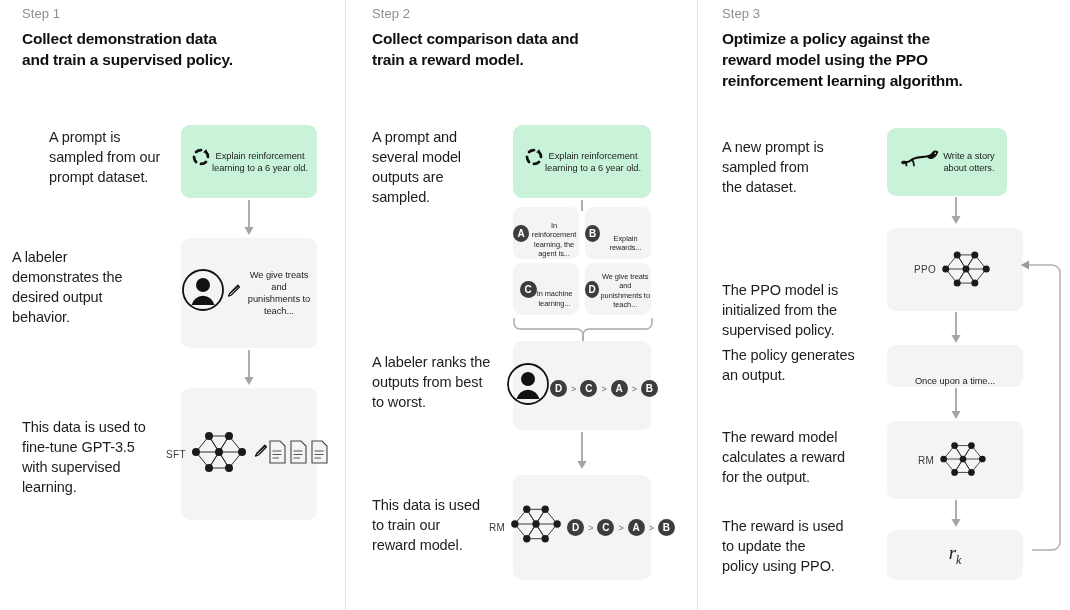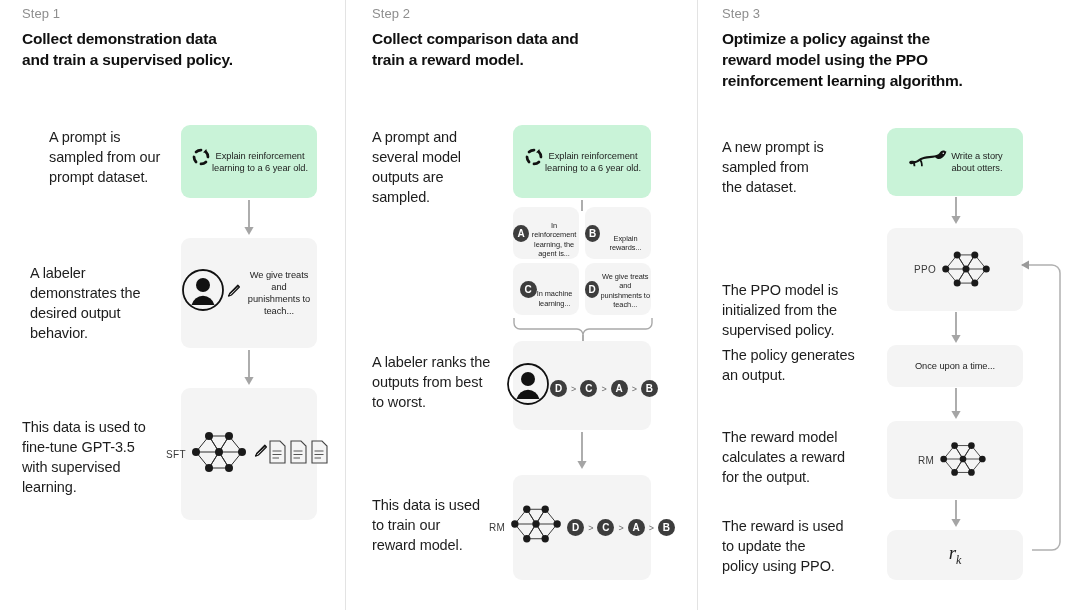--- a/index.html
+++ b/index.html
@@ -84,21 +84,21 @@
   <div class="divider" id="div2"></div>
 
   <div class="column" id="col1">
     <div class="step-label">Step 1</div>
     <div class="step-title">Collect demonstration data
 and train a supervised policy.</div>
 
     <div class="caption" style="left:22px; top:127px;margin-left:27px;">A prompt is
 sampled from our
 prompt dataset.</div>
-    <div class="caption" style="left:30px; top:247px;margin-top:16px;">A labeler
+    <div class="caption" style="left:12px; top:247px;">A labeler
 demonstrates the
 desired output
 behavior.</div>
     <div class="caption" style="left:22px; top:417px;">This data is used to
 fine-tune GPT-3.5
 with supervised
 learning.</div>
 
     <div class="card green" style="left:181px; top:125px; width:136px; height:73px;">
       <span style="margin-bottom:5px;">
@@ -355,21 +355,21 @@
 supervised policy.</div>
     <div class="caption" style="left:24px; top:345px;">The policy generates
 an output.</div>
     <div class="caption" style="left:24px; top:427px;">The reward model
 calculates a reward
 for the output.</div>
     <div class="caption" style="left:24px; top:516px;">The reward is used
 to update the
 policy using PPO.</div>
 
-    <div class="card green" style="left:189px; top:128px; width:136px; height:68px;">
+    <div class="card green" style="left:189px; top:128px; width:120px; height:68px;">
       <span style="margin-bottom:4px;">
         <svg width="44" height="20" viewBox="0 0 60 26">
           <path d="M54 5.2 c-1.6 -2.6 -5.4 -3.4 -7.6 -1.4 c-1.6 1.4 -1.8 3 -3.8 4.2
                    c-2.8 1.6 -7.4 1.8 -12 2.2 c-5 .5 -9.4 1.2 -12.8 3.2
                    c-2 1.2 -3.4 2.6 -5.4 3.2 c-1.8 .6 -3.8 .4 -5.6 .2
                    c-1.6 -.2 -3 .2 -3.6 1.2 c-.8 1.4 .4 3 2 3.4
                    c1.2 .3 2.2 -.2 3.2 -.6 l.6 3.4 l2.4 0 l-.4 -4.2
                    c2.6 -.4 4.6 -1.6 6.4 -2.8 c1 1 1.4 2.6 1.6 4.2
                    c.1 1.1 .1 2 .1 2.8 l2.4 0 c0 -1.4 -.1 -3 -.4 -4.4
                    c-.3 -1.6 -.8 -3 -1.6 -4 c2.2 -1.1 4.8 -1.8 7.8 -2.2
@@ -421,21 +421,21 @@
         </svg>
       </span>
     </div>
     <div class="arrow" style="left:251px; top:312px;">
       <svg width="14" height="34">
           <line x1="7" y1="0" x2="7" y2="24" stroke="#a5a5a5" stroke-width="1.8"></line>
           <path d="M2.4 23 L11.6 23 L7 31 Z" fill="#a5a5a5"></path>
         </svg>
     </div>
 
-    <div class="card" style="left:189px; top:345px; width:136px; height:42px;">
+    <div class="card" style="left:189px; top:345px; width:136px; height:42px;align-items:flex-end;">
       <div class="card-text">Once upon a time...</div>
     </div>
     <div class="arrow" style="left:251px; top:388px;">
       <svg width="14" height="34">
           <line x1="7" y1="0" x2="7" y2="24" stroke="#a5a5a5" stroke-width="1.8"></line>
           <path d="M2.4 23 L11.6 23 L7 31 Z" fill="#a5a5a5"></path>
         </svg>
     </div>
 
     <div class="card" style="left:189px; top:421px; width:136px; height:78px;">

